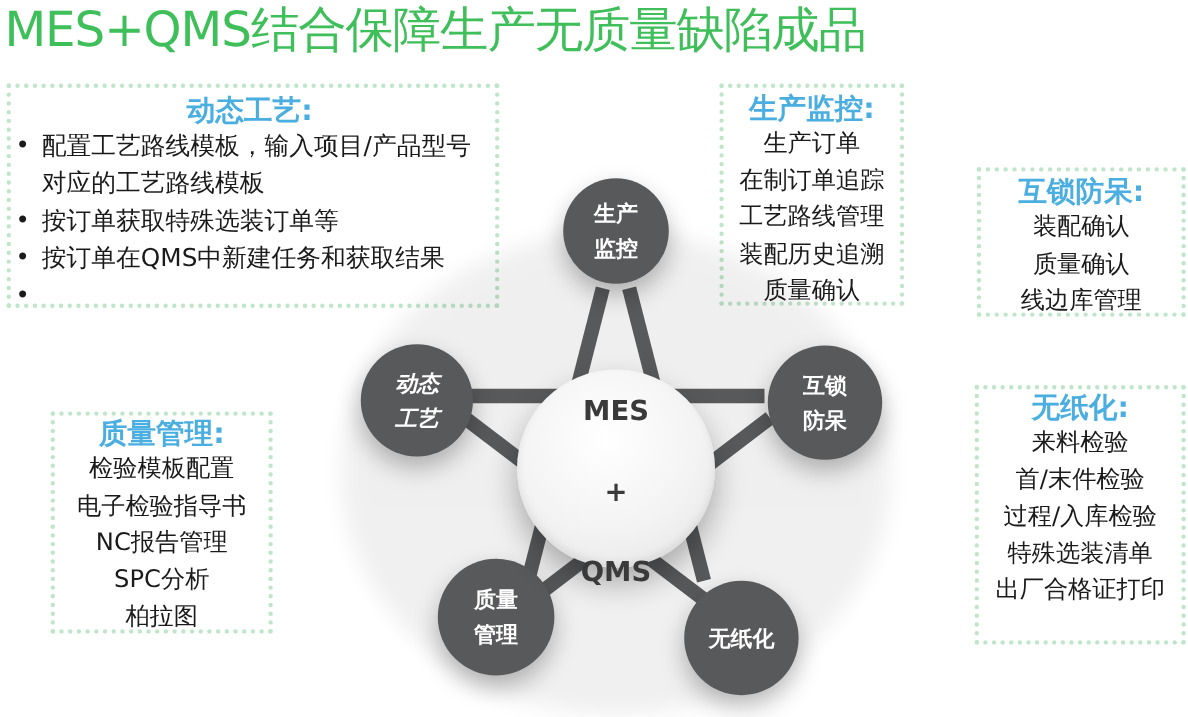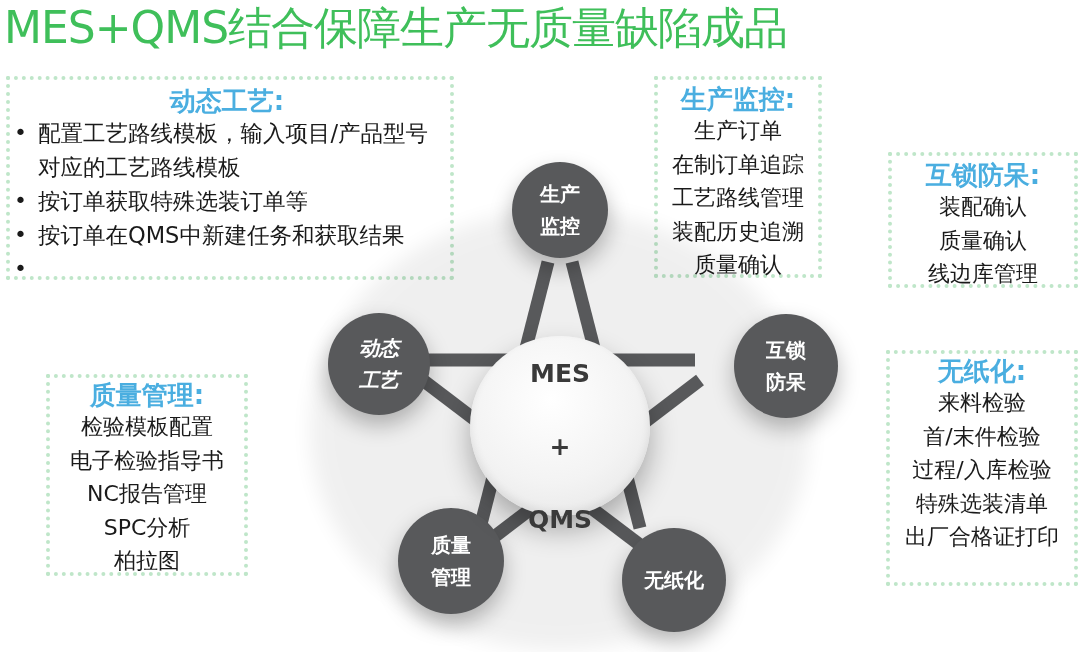--- a/index.html
+++ b/index.html
@@ -133,21 +133,21 @@
 </svg>
 
 <div class="node" style="left:512px; top:162px; width:96px; height:96px;">
   <span>生产</span>
   <span>监控</span>
 </div>
 <div class="node" style="left:328px; top:313px; width:102px; height:102px;font-style:italic;">
   <span>动态</span>
   <span>工艺</span>
 </div>
-<div class="node" style="left:734px; top:314px; width:104px; height:104px;">
+<div class="node" style="left:698px; top:314px; width:104px; height:104px;">
   <span>互锁</span>
   <span>防呆</span>
 </div>
 <div class="node" style="left:398px; top:508px; width:106px; height:106px;text-align:right;">
   <span>质量</span>
   <span>管理</span>
 </div>
 <div class="node" style="left:622px; top:528px; width:104px; height:104px;">
   <span>无纸化</span>
 </div>

